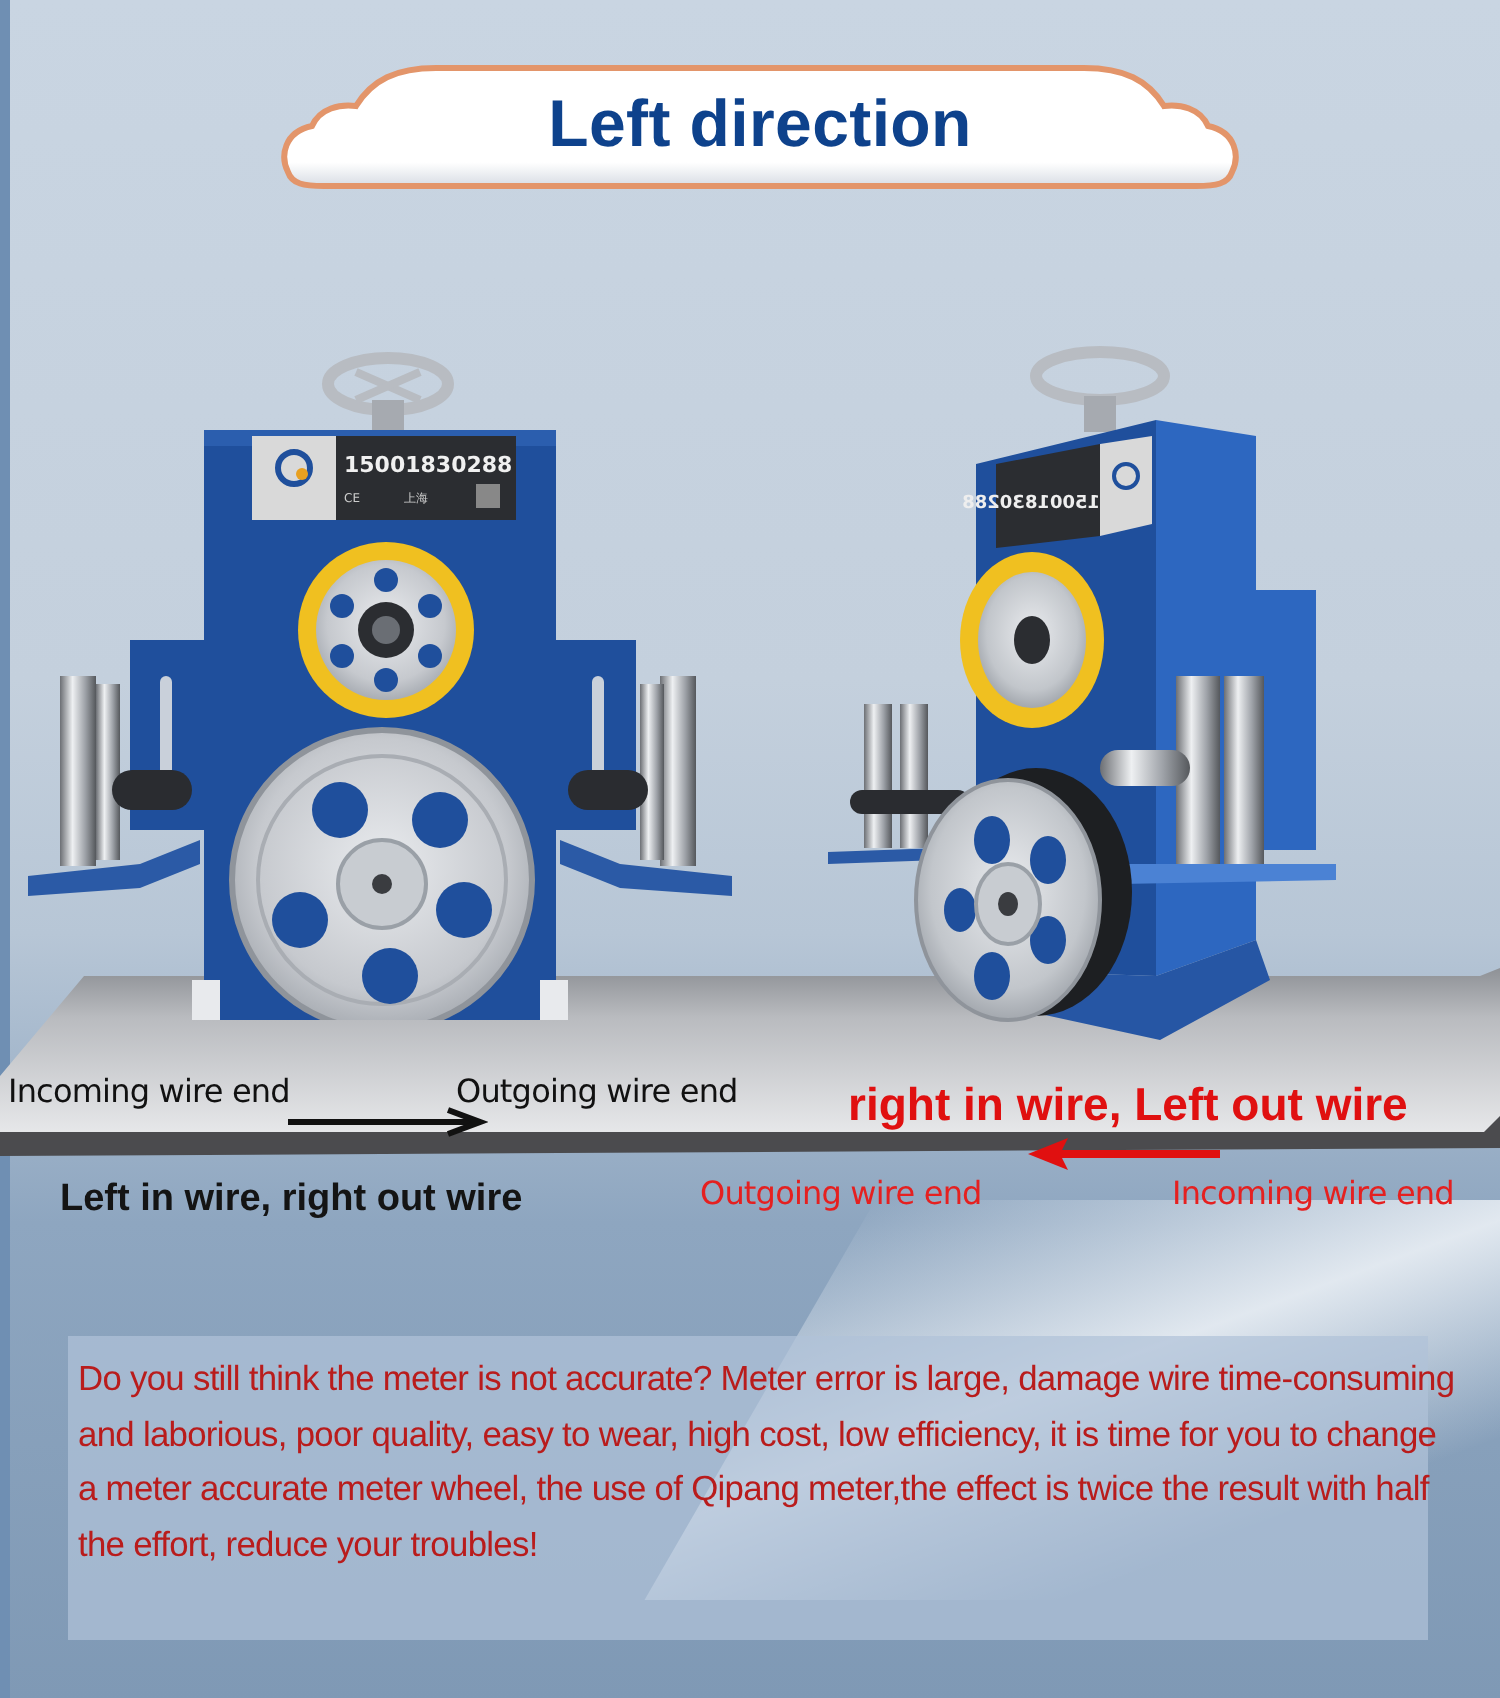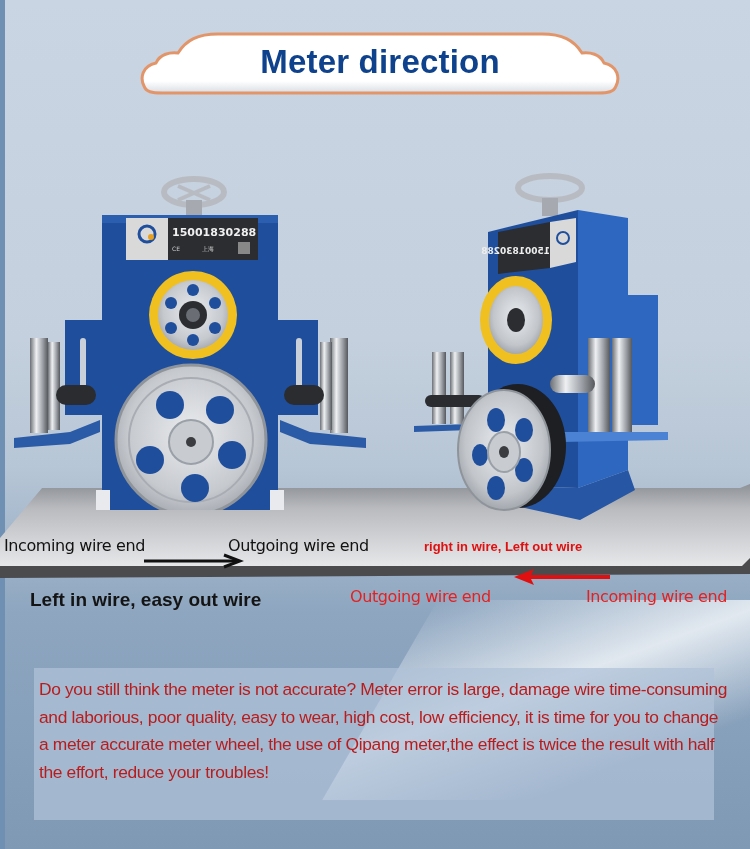--- a/index.html
+++ b/index.html
@@ -34,21 +34,21 @@
   .floor svg { position:absolute; left:0; top:0; }
 
   
   .machine { position: absolute; text-align: center; }
   .machine svg { position:absolute; left:0; top:0; }
 
   
   .lbl { position: absolute; white-space: nowrap; }
   .lbl-in-left  { left: 4px;  top: 536px; font-size: 16px; color:#111; font-family:"DejaVu Sans", sans-serif; letter-spacing:-0.4px; }
   .lbl-out-left { left: 228px; top: 536px; font-size: 16px; color:#111; font-family:"DejaVu Sans", sans-serif; letter-spacing:-0.4px; }
-  .lbl-rightin  { left: 424px; top: 539px; font-size: 13px; color:#e01010; font-weight:bold; }
+  .lbl-rightin  { left: 424px; top: 539px; font-size: 23px; color:#e01010; font-weight:bold; }
   .lbl-leftin   { left: 30px;  top: 589px; font-size: 19px; color:#141414; font-weight:bold; }
   .lbl-out-right{ left: 350px; top: 587px; font-size: 16px; color:#e52020; font-family:"DejaVu Sans", sans-serif; letter-spacing:-0.4px; }
   .lbl-in-right { left: 586px; top: 587px; font-size: 16px; color:#e52020; font-family:"DejaVu Sans", sans-serif; letter-spacing:-0.4px; }
 
   .arrow { position:absolute; }
 
   
   .desc-panel {
     position: absolute; left: 34px; top: 668px; width: 680px; height: 152px;
     background: rgba(176,194,216,0.72);
@@ -69,21 +69,21 @@
   <svg width="484" height="66" viewBox="0 0 484 66">
     <defs>
       <linearGradient id="bannerFill" x1="0" y1="0" x2="0" y2="1">
         <stop offset="0" stop-color="#ffffff"></stop>
         <stop offset="0.8" stop-color="#ffffff"></stop>
         <stop offset="1" stop-color="#d8dde4"></stop>
       </linearGradient>
     </defs>
     <path d="M6,56 C2,48 4,36 18,33 C22,24 32,22 40,23 C48,10 60,4 80,4 L404,4 C424,4 436,10 444,23 C452,22 462,24 466,33 C480,36 482,48 478,56 C476,62 470,63 460,63 L24,63 C14,63 8,62 6,56 Z" fill="url(#bannerFill)" stroke="#e3956a" stroke-width="3"></path>
   </svg>
-  <div class="title-text">Meter direction</div>
+  <div class="title-text">Left direction</div>
 </div>
 
 <div class="floor">
   <svg width="750" height="110" viewBox="0 0 750 110">
     <defs>
       <linearGradient id="floorTop" x1="0" y1="0" x2="0" y2="1">
         <stop offset="0" stop-color="#8e9196"></stop>
         <stop offset="0.3" stop-color="#b9bbbf"></stop>
         <stop offset="1" stop-color="#e6e7e9"></stop>
       </linearGradient>
@@ -237,19 +237,19 @@
 
 <svg class="arrow" style="left:142px; top:553px;" width="102" height="16" viewBox="0 0 102 16">
   <line x1="2" y1="8" x2="94" y2="8" stroke="#111111" stroke-width="3"></line>
   <polyline points="82,2 98,8 82,14" fill="none" stroke="#111111" stroke-width="3"></polyline>
 </svg>
 <svg class="arrow" style="left:512px; top:569px;" width="100" height="16" viewBox="0 0 100 16">
   <line x1="8" y1="8" x2="98" y2="8" stroke="#e01010" stroke-width="4"></line>
   <polygon points="2,8 22,0 18,8 22,16" fill="#e01010"></polygon>
 </svg>
 
-<div class="lbl lbl-leftin">Left in wire, easy out wire</div>
+<div class="lbl lbl-leftin">Left in wire, right out wire</div>
 <div class="lbl lbl-out-right">Outgoing wire end</div>
 <div class="lbl lbl-in-right">Incoming wire end</div>
 
 <div class="desc-panel">
   <p class="desc-text">Do you still think the meter is not accurate? Meter error is large, damage wire time-consuming and laborious, poor quality, easy to wear, high cost, low efficiency, it is time for you to change a meter accurate meter wheel, the use of Qipang meter,the effect is twice the result with half the effort, reduce your troubles!</p>
 </div>
 
 </body></html>

